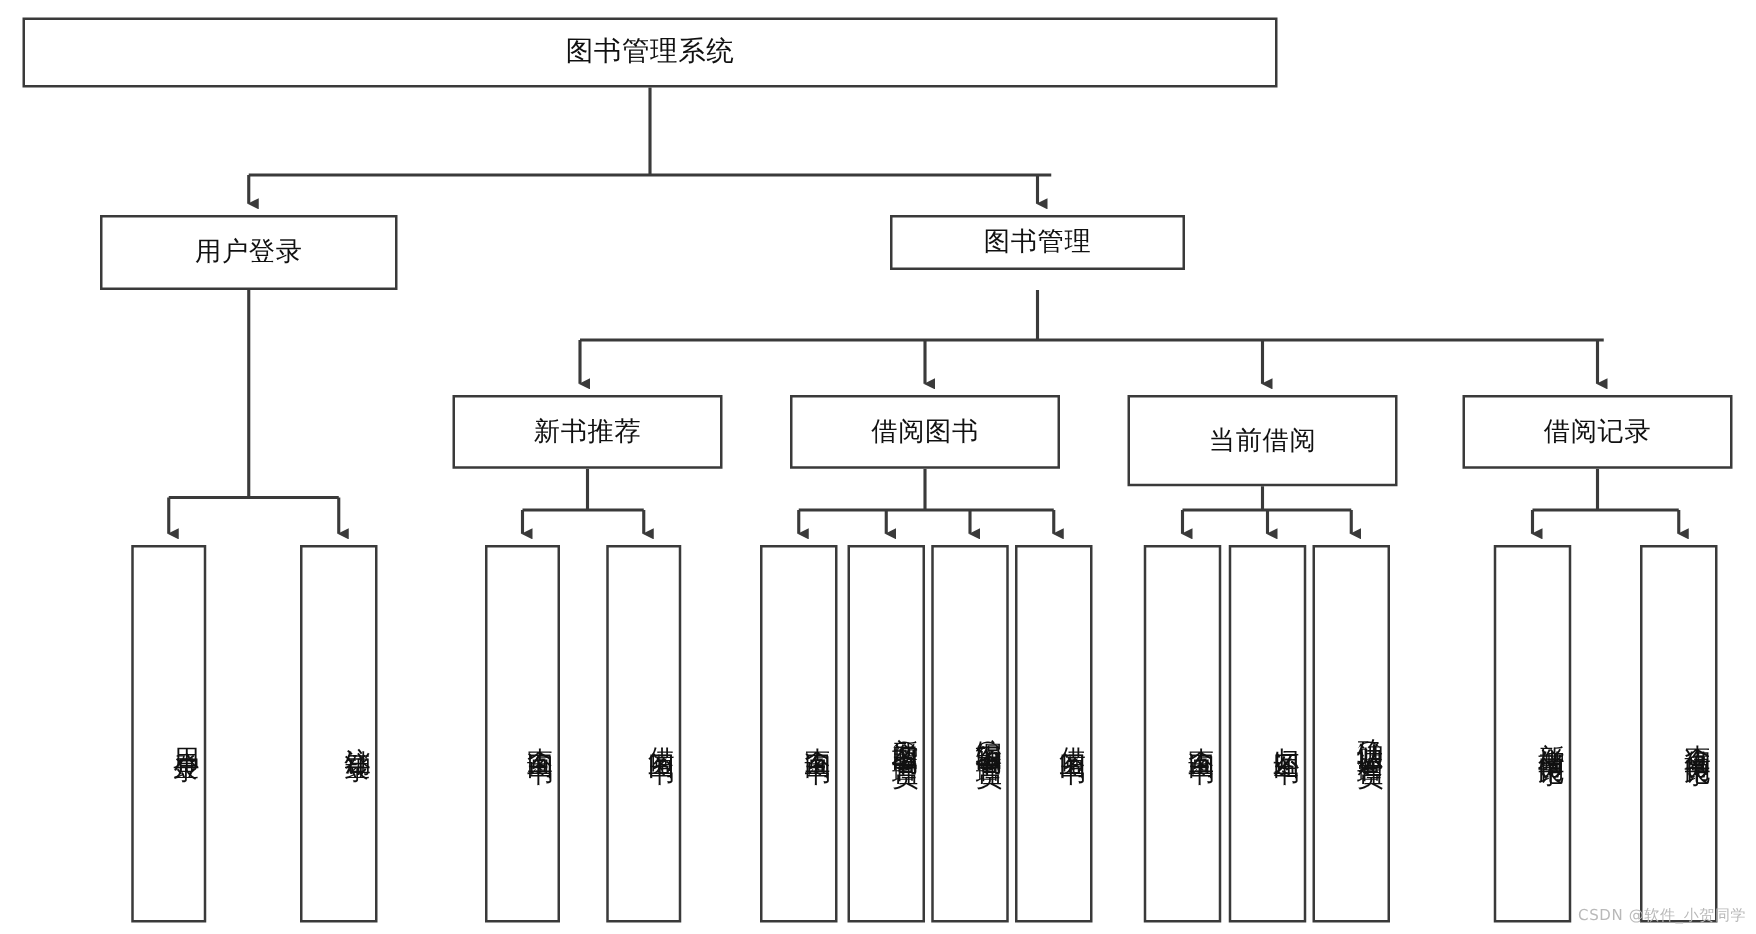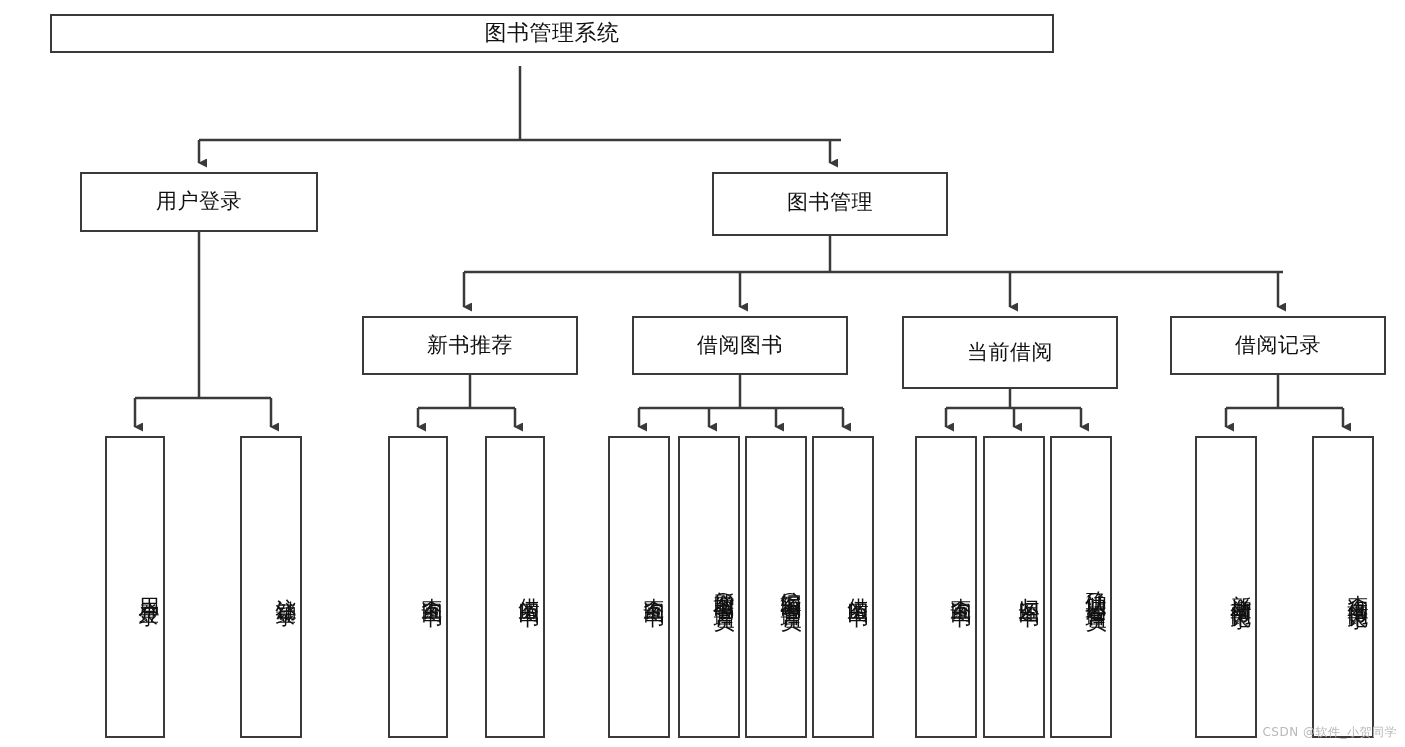--- a/index.html
+++ b/index.html
@@ -132,29 +132,29 @@
     </g>
 
     <g stroke="#3a3a3a" stroke-width="2.5" fill="none">
       <path d="M 1278 375 L 1278 408"></path>
       <path d="M 1226 408 L 1343 408"></path>
       <path d="M 1226 408 L 1226 427" marker-end="url(#arrowhead)"></path>
       <path d="M 1343 408 L 1343 427" marker-end="url(#arrowhead)"></path>
     </g>
   </svg>
 
-  <div class="node horiz root" id="node-root" style="left: 18px; top: 14px; width: 1004px; height: 39px; margin-left: 32px;">
+  <div class="node horiz root" id="node-root" style="left: 18px; top: 14px; width: 1004px; height: 56px;">
     <span class="label">图书管理系统</span>
   </div>
 
   <div id="level2-layer">
       <div class="node horiz" style="left: 80px; top: 172px; width: 238px; height: 60px;">
         <span class="label">用户登录</span>
       </div>
-      <div class="node horiz" style="left: 712px; top: 172px; width: 236px; height: 64px; font-family: Liberation Mono, monospace;">
+      <div class="node horiz" style="left: 712px; top: 172px; width: 236px; height: 44px;">
         <span class="label">图书管理</span>
       </div>
     </div>
   <div id="level3-layer">
       <div class="node horiz" style="left: 362px; top: 316px; width: 216px; height: 59px;">
         <span class="label">新书推荐</span>
       </div>
       <div class="node horiz" style="left: 632px; top: 316px; width: 216px; height: 59px;">
         <span class="label">借阅图书</span>
       </div>

